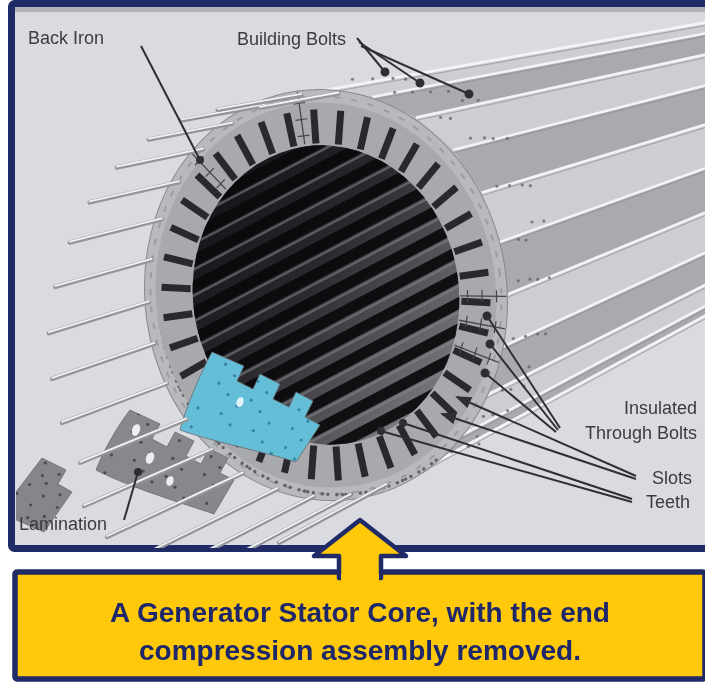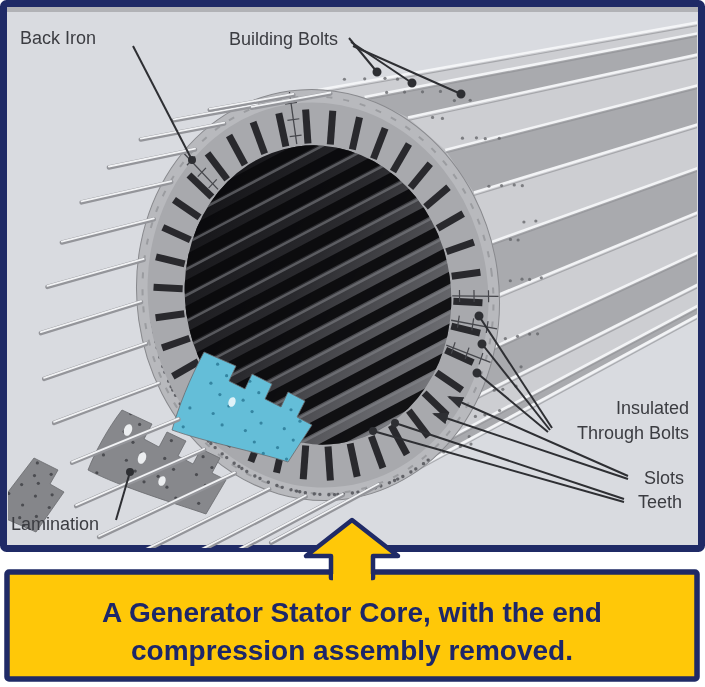--- a/index.html
+++ b/index.html
@@ -1,16 +1,16 @@
 <!DOCTYPE html>
 <html><head>
 <meta charset="utf-8">
 <style>
   html,body{margin:0;padding:0;background:#ffffff;}
-  .stage{width:657px;height:687px;position:relative;background:#ffffff;font-family:"Liberation Sans",sans-serif;}
+  .stage{width:657px;height:687px;position:relative;background:#ffffff;font-family:"Liberation Sans",sans-serif;margin-left:8px;}
   svg{display:block;}
   text{font-family:"Liberation Sans","DejaVu Sans",sans-serif;}
   .fig-label{font-size:18px;fill:#3b3c41;}
   .caption-text{font-size:28px;font-weight:bold;fill:#1d2769;}
 </style>
 </head>
 <body>
 
 <div class="stage">
 <svg width="705" height="687" viewBox="0 0 705 687">

